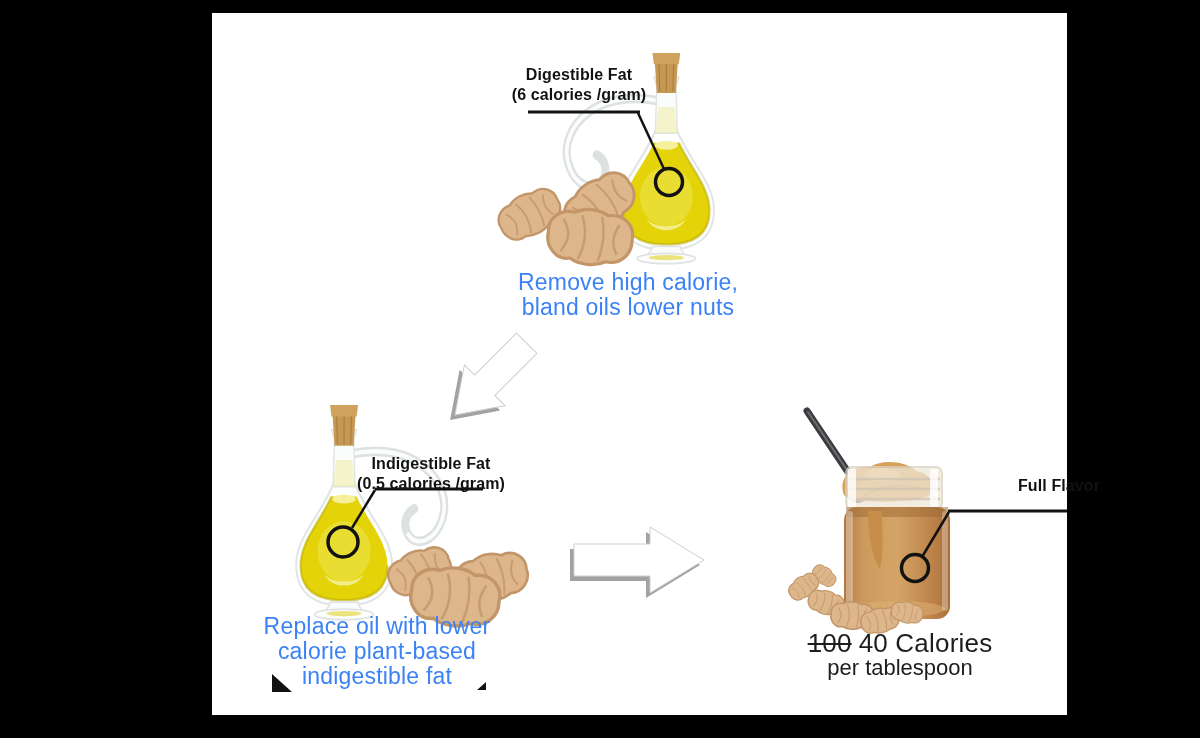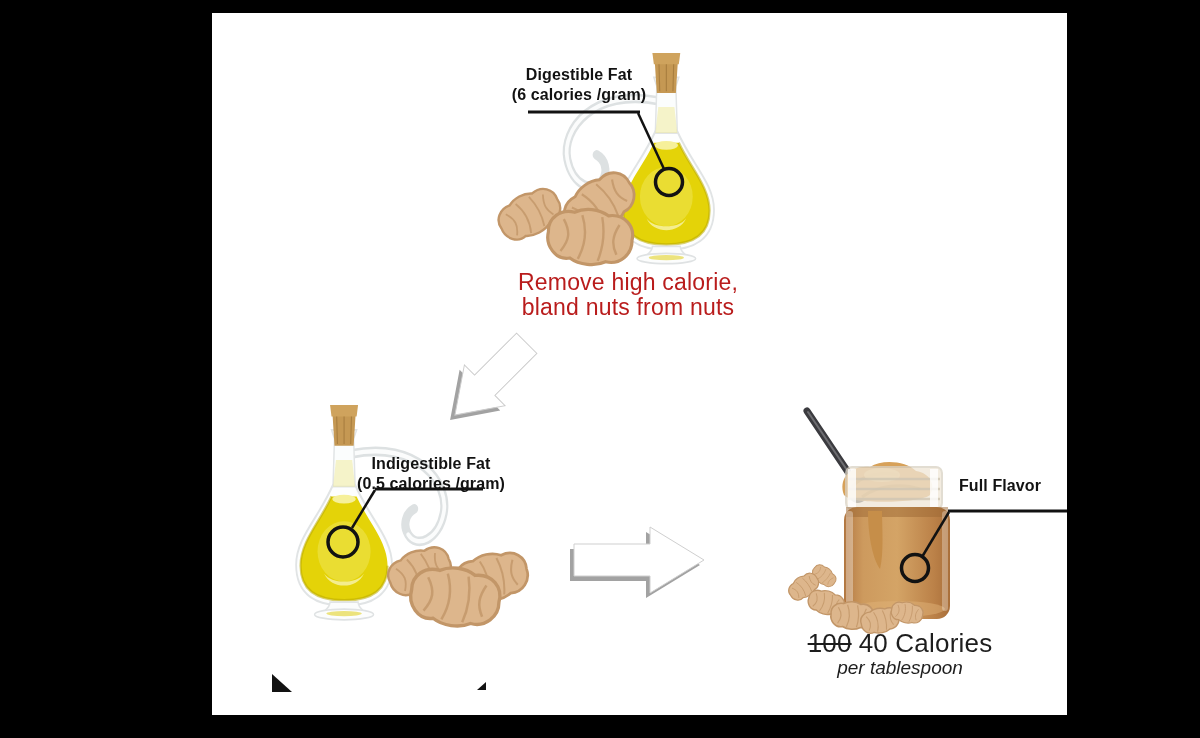--- a/index.html
+++ b/index.html
@@ -15,28 +15,28 @@
   }
   .abs{position:absolute;}
   svg.abs{overflow:visible;}
   .annotation-label{
     position:absolute;text-align:center;
     font-weight:bold;font-size:16px;line-height:20px;color:#121212;
     letter-spacing:.1px;
   }
   .caption{
     position:absolute;text-align:center;
-    font-size:23px;line-height:25px;color:#b91c1c;letter-spacing:.2px;
+    font-size:23px;line-height:25px;color:#3b82f6;letter-spacing:.2px;
   }
   .calories{
     position:absolute;text-align:center;color:#1d1d1d;
   }
   .calories-main{font-size:26px;line-height:28px;letter-spacing:.2px;}
   .calories-old{text-decoration:line-through;text-decoration-thickness:2px;margin-right:7px;margin-top:16px;}
-  .calories-unit{font-size:19px;line-height:21px;font-style:italic;}
+  .calories-unit{font-size:22px;line-height:21px;}
   .defs-holder{position:absolute;width:0;height:0;}
 </style>
 </head>
 <body>
 
 <svg class="defs-holder" aria-hidden="true">
   <defs>
     <g id="cruet-shape">
 
       <path d="M105,55 C195,40 238,88 230,122 C223,152 194,162 182,146 C174,135 179,122 190,117" fill="none" stroke="#dde1e2" stroke-width="11" stroke-linecap="round"></path>
@@ -80,21 +80,21 @@
     <use href="#peanut-shape" transform="translate(98,55) rotate(6) scale(2.0)"></use>
   </svg>
 
   <div class="annotation-label" style="left:267px;top:52px;width:200px;">
     <div>Digestible Fat</div>
     <div>(6 calories /gram)</div>
   </div>
 
   <div class="caption" style="left:266px;top:257px;width:300px;">
     <div>Remove high calorie,</div>
-    <div>bland nuts from nuts</div>
+    <div>bland oils lower nuts</div>
   </div>
 
   <svg class="abs" style="left:222px;top:308px;width:115px;height:115px" viewBox="-60 -60 120 120">
     <g transform="translate(-5,5)">
       <polygon transform="rotate(135)" points="-52,-15 10,-15 10,-30 54,0 10,30 10,15 -52,15" fill="#a2a2a2"></polygon>
     </g>
     <polygon transform="rotate(135)" points="-52,-15 10,-15 10,-30 54,0 10,30 10,15 -52,15" fill="#ffffff" stroke="#cccccc" stroke-width="1"></polygon>
   </svg>
 
   <svg class="abs" style="left:62px;top:392px;width:177px;height:213px" viewBox="0 0 240 240" preserveAspectRatio="none">
@@ -105,20 +105,25 @@
     <use href="#peanut-shape" transform="translate(38,34) rotate(-22) scale(1.5)"></use>
     <use href="#peanut-shape" transform="translate(110,40) rotate(-12) scale(1.7)"></use>
     <use href="#peanut-shape" transform="translate(73,60) rotate(8) scale(2.1)"></use>
   </svg>
 
   <div class="annotation-label" style="left:119px;top:441px;width:200px;">
     <div>Indigestible Fat</div>
     <div>(0.5 calories /gram)</div>
   </div>
 
+  <div class="caption" style="left:15px;top:601px;width:300px;">
+    <div>Replace oil with lower</div>
+    <div>calorie plant-based</div>
+    <div>indigestible fat</div>
+  </div>
 
   <svg class="abs" style="left:362px;top:510px;width:134px;height:76px" viewBox="0 0 134 76">
     <polygon points="0,21 76,21 76,4 130,37 76,70 76,53 0,53" fill="#a2a2a2" transform="translate(-4,5)"></polygon>
     <polygon points="0,21 76,21 76,4 130,37 76,70 76,53 0,53" fill="#ffffff" stroke="#cfcfcf" stroke-width="1"></polygon>
   </svg>
 
   <svg class="abs" style="left:570px;top:390px;width:185px;height:230px" viewBox="0 0 185 230">
     <defs>
       <linearGradient id="pbgrad" x1="0" y1="0" x2="1" y2="0">
         <stop offset="0" stop-color="#b27741"></stop>
@@ -154,21 +159,21 @@
 
   <svg class="abs" style="left:565px;top:540px;width:150px;height:85px" viewBox="0 0 150 85">
     <use href="#peanut-shape" transform="translate(47,23) rotate(40) scale(0.6)"></use>
     <use href="#peanut-shape" transform="translate(27,34) rotate(-35) scale(0.75)"></use>
     <use href="#peanut-shape" transform="translate(49,50) rotate(15) scale(0.85)"></use>
     <use href="#peanut-shape" transform="translate(75,63) rotate(3) scale(1.0)"></use>
     <use href="#peanut-shape" transform="translate(103,68) rotate(-12) scale(0.9)"></use>
     <use href="#peanut-shape" transform="translate(130,60) rotate(12) scale(0.75)"></use>
   </svg>
 
-  <div class="annotation-label" style="left:688px;top:463px;width:200px;">
+  <div class="annotation-label" style="left:688px;top:463px;width:200px;text-align:right;">
     <div>Full Flavor</div>
   </div>
 
   <div class="calories" style="left:538px;top:616px;width:300px;">
     <div class="calories-main">
       <span class="calories-old">100</span><span>40 Calories</span>
     </div>
     <div class="calories-unit">per tablespoon</div>
   </div>
 

